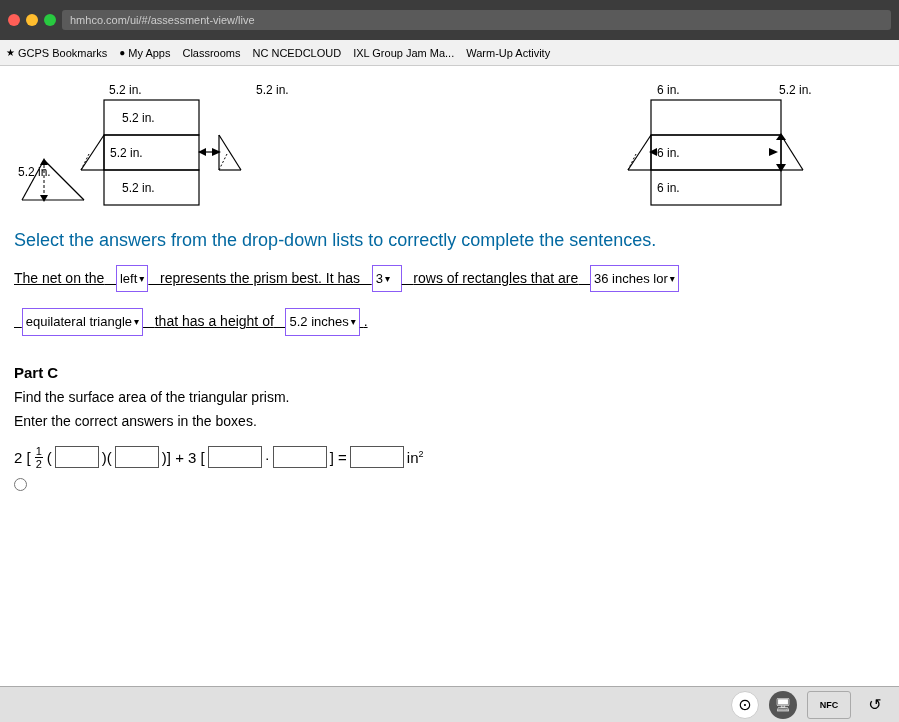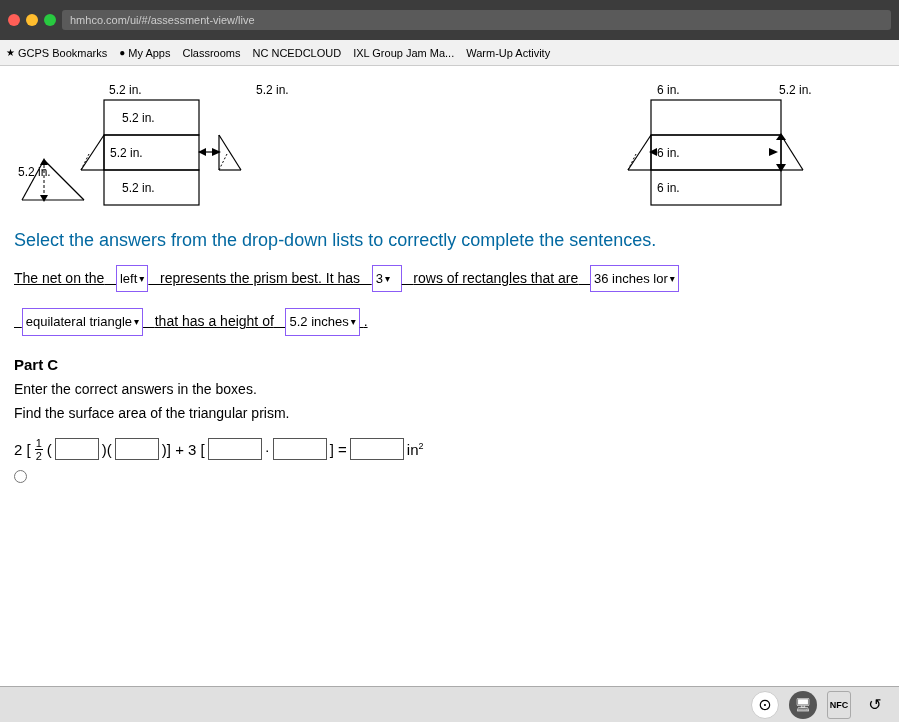--- a/index.html
+++ b/index.html
@@ -319,24 +319,24 @@
     &nbsp;
     <span>that has a height of</span>
     &nbsp;
     <span class="dropdown-box">
       <span>5.2 inches</span>
       <span class="dropdown-arrow">▾</span>
     </span>
     <span>.</span>
   </div>
 
-  <div style="margin-top: 20px;">
+  <div style="margin-top: 28px;">
     <p class="part-c-heading">Part C</p>
+    <p class="part-c-text">Find the surface area of the triangular prism.</p>
     <p class="part-c-text">Enter the correct answers in the boxes.</p>
-    <p class="part-c-text">Find the surface area of the triangular prism.</p>
   </div>
 
   <div class="formula-line">
     <span>2 [</span>
     <span class="fraction">
       <span class="num">1</span>
       <span class="den">2</span>
     </span>
     <span>(</span>
     <input type="text" class="input-box" value="" style="">
@@ -353,15 +353,15 @@
 
   <div class="radio-row">
     <input type="radio" style="">
   </div>
 
 </div>
 
 <div class="taskbar">
   <div class="taskbar-icon taskbar-chrome" title="Chrome">⊙</div>
   <div class="taskbar-icon" style="background:#555;color:#fff;font-size:13px;">🖥</div>
-  <div class="taskbar-icon" style="background:#e0e0e0;border:1px solid #aaa;font-size:9px;font-weight:bold;width:24px;border-radius:3px;">NFC</div>
+  <div class="taskbar-icon" style="background:#e0e0e0;border:1px solid #aaa;font-size:9px;font-weight:bold;width:44px;border-radius:3px;">NFC</div>
   <div class="taskbar-icon" style="background:#e0e0e0;font-size:16px;">↺</div>
 </div>
 
 </body></html>

